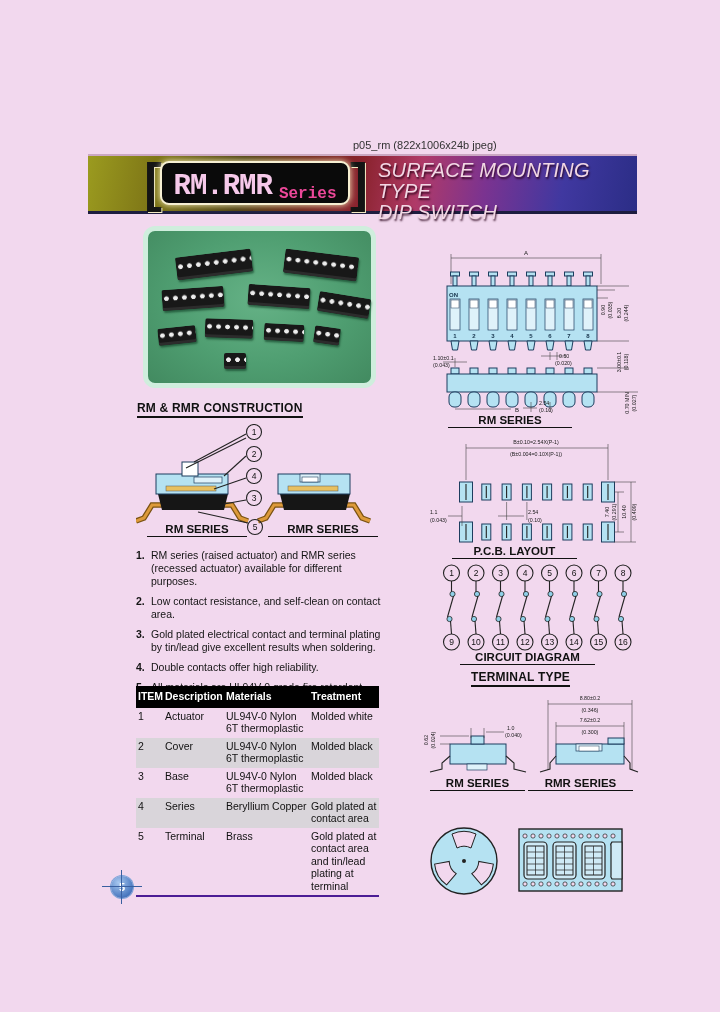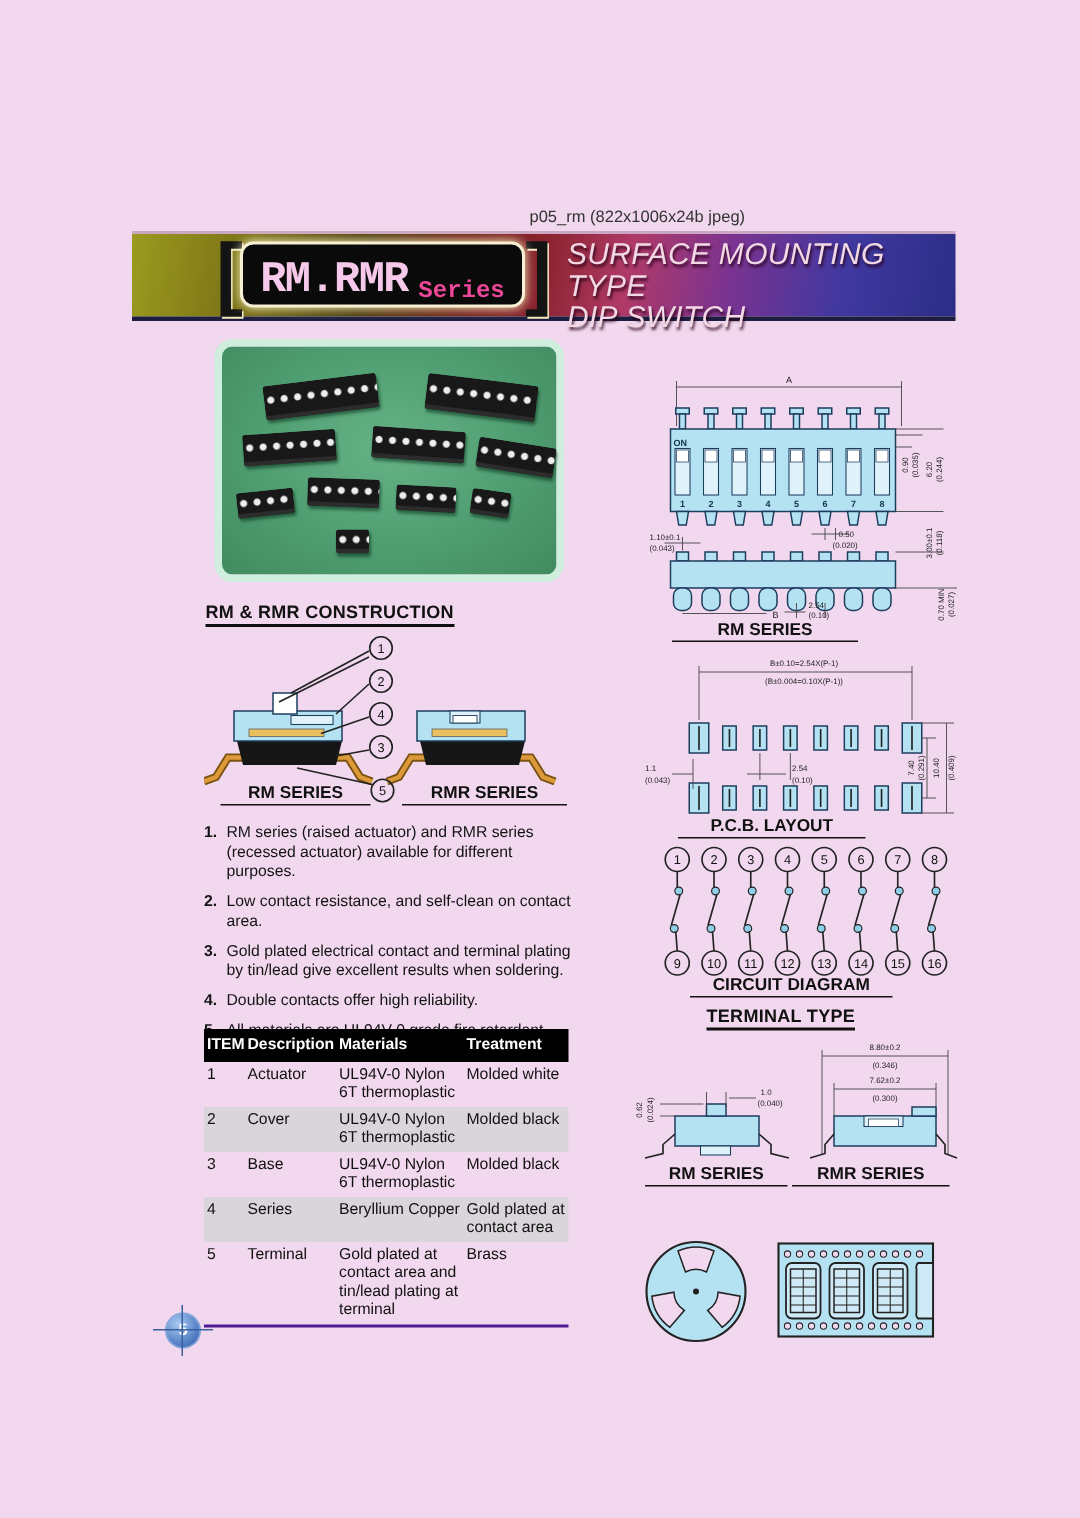--- a/index.html
+++ b/index.html
@@ -585,22 +585,22 @@
     </div>
     <div class="trow shade">
       <div>4</div>
         <div>Series</div>
         <div>Beryllium Copper</div>
         <div>Gold plated at contact area</div>
     </div>
     <div class="trow">
       <div>5</div>
         <div>Terminal</div>
+        <div>Brass</div>
         <div>Gold plated at contact area and tin/lead plating at terminal</div>
-        <div>Brass</div>
     </div>
   </div>
 
   <div class="abs" id="page-badge">
     <div class="cross-h"></div>
     <div class="cross-v"></div>
     <span>5</span>
   </div>
 
 </div>

